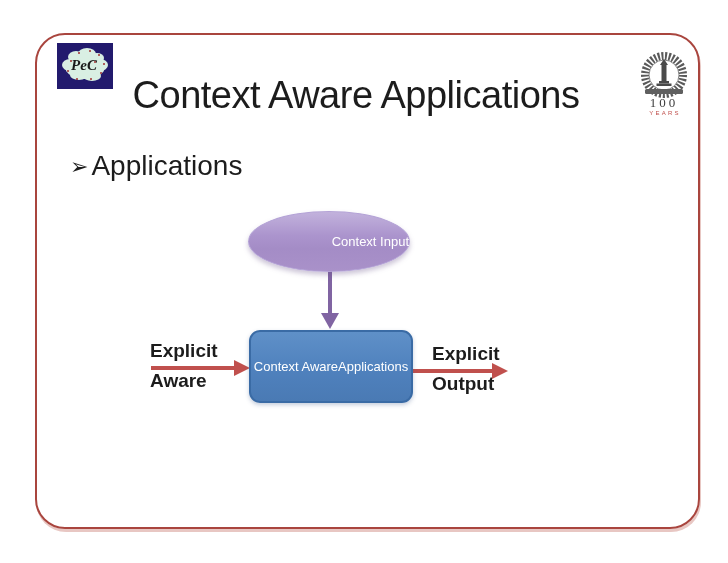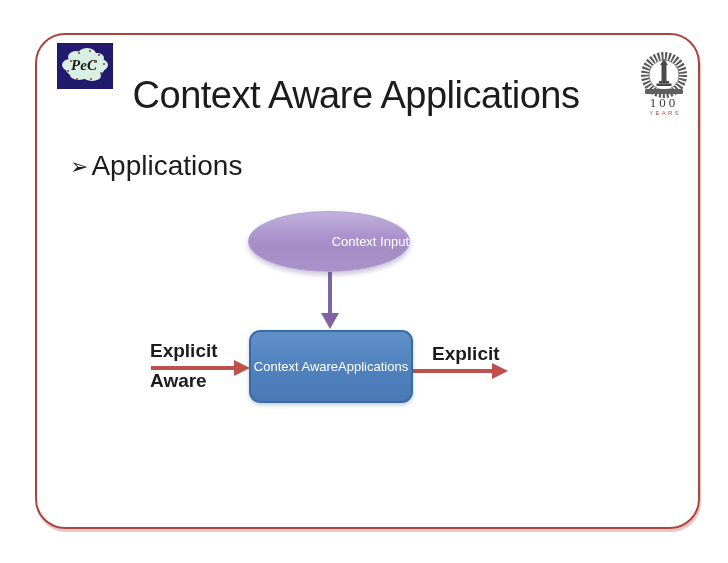--- a/index.html
+++ b/index.html
@@ -175,13 +175,14 @@
   <span>Applications</span>
 </div>
 
 <div class="abs side-label label-input">
   <div>Explicit</div>
   <div>Aware</div>
 </div>
 
 <div class="abs side-label label-output">
   <div>Explicit</div>
+  <div>Output</div>
 </div>
 
 </body></html>

